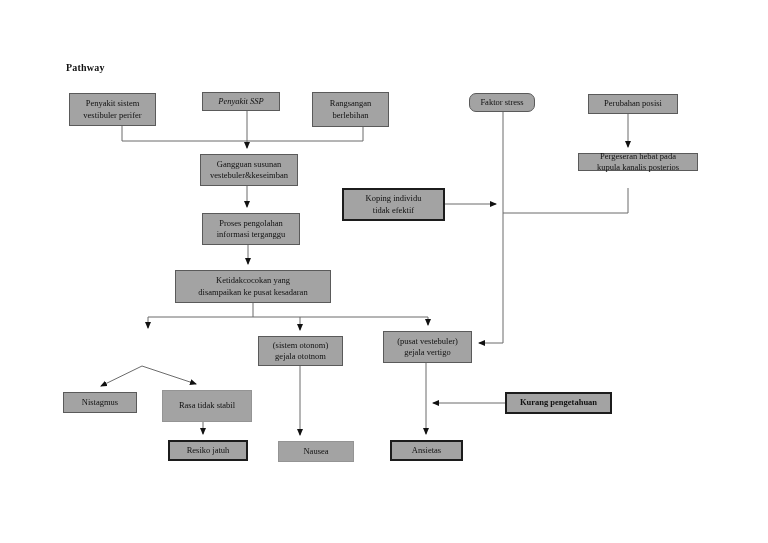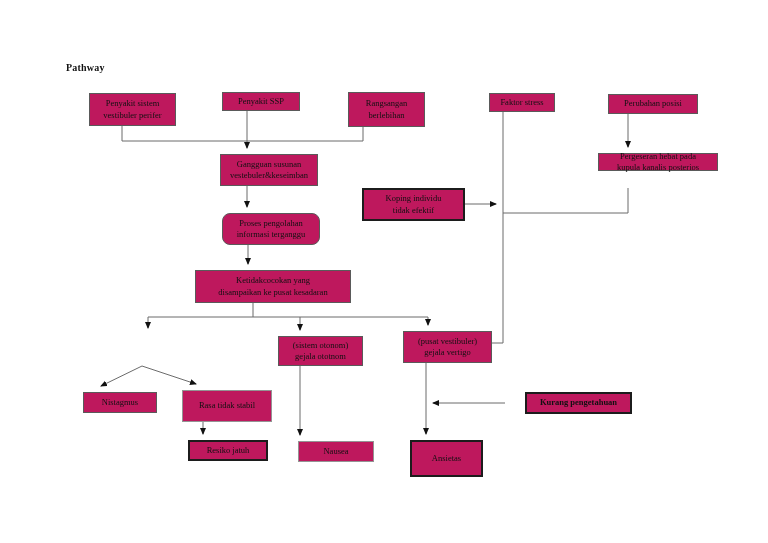--- a/index.html
+++ b/index.html
@@ -26,52 +26,51 @@
     width: 768px;
     height: 543px;
   }
   .node {
     position: absolute;
     box-sizing: border-box;
     display: flex;
     align-items: center;
     justify-content: center;
     text-align: center;
-    background: #be185d;
+    background: #a3a3a3;
     border: 1px solid #5a5a5a;
     color: #111111;
     font-size: 8.5px;
     line-height: 1.35;
     white-space: pre-line;
     padding: 1px 2px;
-    margin-left: 20px;
   }
   .node.thick { border: 2px solid #1c1c1c; }
   .node.muted { border-color: #949494; }
 
   
   .n-penyakit-sistem   { left: 69px;  top: 93px;  width: 87px;  height: 33px; }
-  .n-penyakit-ssp      { left: 202px; top: 92px;  width: 78px;  height: 19px; }
-  .n-rangsangan        { left: 328px; top: 92px;  width: 77px;  height: 35px; }
-  .n-faktor-stress     { left: 469px; top: 93px;  width: 66px;  height: 19px; }
+  .n-penyakit-ssp      { left: 202px; top: 92px;  width: 78px;  height: 19px; font-style: italic; }
+  .n-rangsangan        { left: 312px; top: 92px;  width: 77px;  height: 35px; }
+  .n-faktor-stress     { left: 469px; top: 93px;  width: 66px;  height: 19px; border-radius: 7px; }
   .n-perubahan-posisi  { left: 588px; top: 94px;  width: 90px;  height: 20px; }
   .n-gangguan          { left: 200px; top: 154px; width: 98px;  height: 32px; }
   .n-pergeseran        { left: 578px; top: 153px; width: 120px; height: 18px; }
   .n-koping            { left: 342px; top: 188px; width: 103px; height: 33px; }
-  .n-proses            { left: 202px; top: 213px; width: 98px;  height: 32px; border-radius: 8px; }
+  .n-proses            { left: 202px; top: 213px; width: 98px;  height: 32px; }
   .n-ketidak           { left: 175px; top: 270px; width: 156px; height: 33px; }
   .n-motorik           { left: 88px;  top: 334px; width: 142px; height: 32px; }
   .n-otonom            { left: 258px; top: 336px; width: 85px;  height: 30px; }
   .n-vestibuler        { left: 383px; top: 331px; width: 89px;  height: 32px; }
   .n-nistagmus         { left: 63px;  top: 392px; width: 74px;  height: 21px; }
   .n-rasa              { left: 162px; top: 390px; width: 90px;  height: 32px; }
   .n-kurang            { left: 505px; top: 392px; width: 107px; height: 22px; font-weight: bold; }
   .n-resiko            { left: 168px; top: 440px; width: 80px;  height: 21px; }
   .n-nausea            { left: 278px; top: 441px; width: 76px;  height: 21px; }
-  .n-ansietas          { left: 390px; top: 440px; width: 73px;  height: 37px; }
+  .n-ansietas          { left: 390px; top: 440px; width: 73px;  height: 21px; }
 </style>
 </head>
 <body>
 
 <div id="page">
 
   <div id="title">Pathway</div>
 
   <svg id="wires" viewBox="0 0 768 543" xmlns="http://www.w3.org/2000/svg">
     <defs>
@@ -128,21 +127,21 @@
   <div class="node n-pergeseran">Pergeseran hebat pada
 kupula kanalis posterios</div>
   <div class="node thick n-koping">Koping individu
 tidak efektif</div>
   <div class="node n-proses">Proses pengolahan
 informasi terganggu</div>
   <div class="node n-ketidak">Ketidakcocokan yang
 disampaikan ke pusat kesadaran</div>
   <div class="node n-otonom">(sistem otonom)
 gejala ototnom</div>
-  <div class="node n-vestibuler">(pusat vestibuler)
+  <div class="node n-vestibuler">(pusat vestebuler)
 gejala vertigo</div>
   <div class="node n-nistagmus">Nistagmus</div>
   <div class="node muted n-rasa">Rasa tidak stabil</div>
   <div class="node thick n-kurang">Kurang pengetahuan</div>
   <div class="node thick n-resiko">Resiko jatuh</div>
   <div class="node muted n-nausea">Nausea</div>
   <div class="node thick n-ansietas">Ansietas</div>
 
 </div>
 

